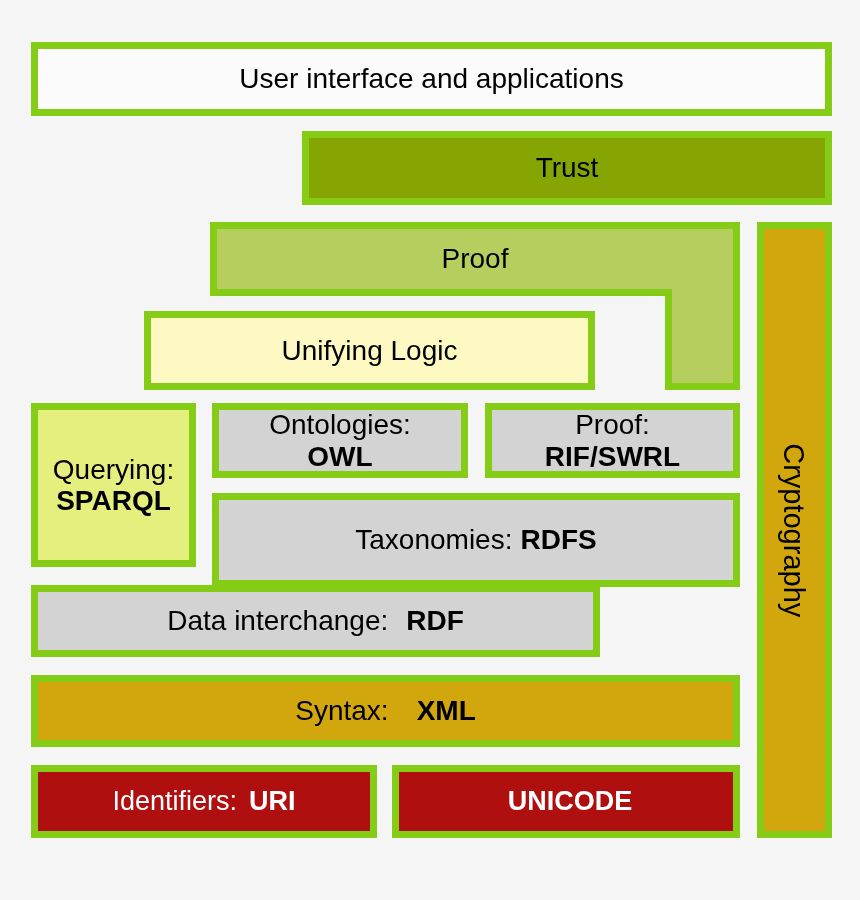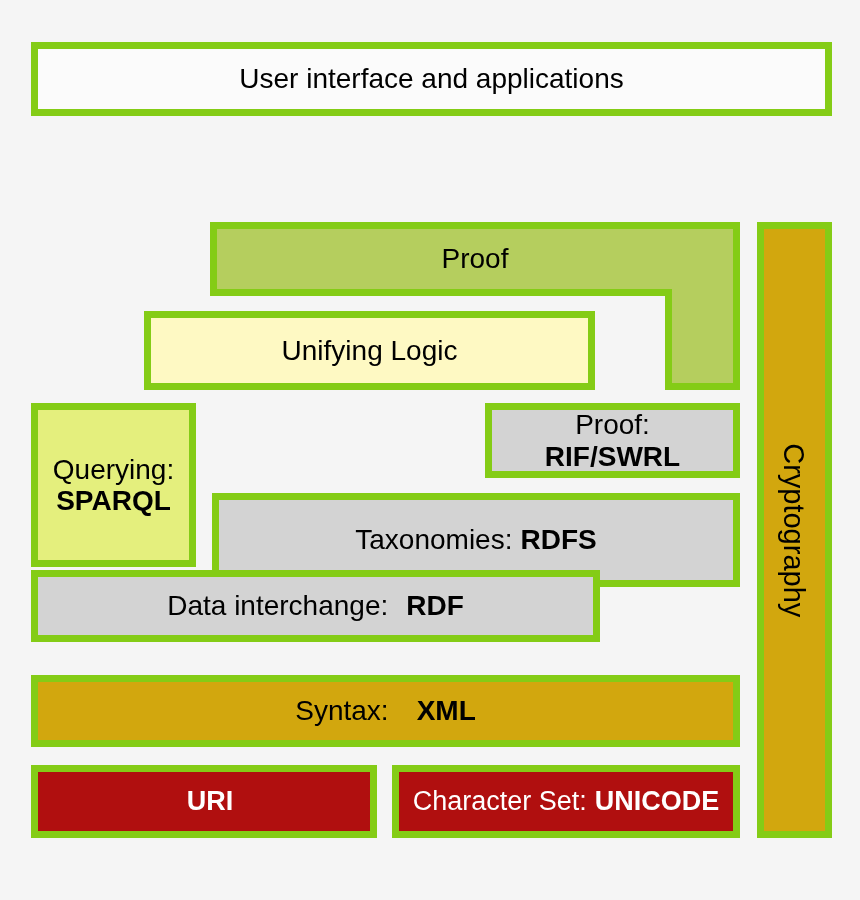--- a/index.html
+++ b/index.html
@@ -37,55 +37,62 @@
   .ui-box        { left: 31px;  top: 42px;  width: 801px; height: 74px;  background: #fbfbfb; }
   .trust-box     { left: 302px; top: 131px; width: 530px; height: 74px;  background: #86a503; }
   .proof-bar     { left: 210px; top: 222px; width: 530px; height: 74px;  background: #b5ce5e; z-index: 1; text-align: right; }
   .proof-arm     { left: 665px; top: 289px; width: 75px;  height: 101px; background: #b5ce5e;
                    border-top: none; z-index: 2; }
   .unifying-box  { left: 122px; top: 311px; width: 451px; height: 79px;  background: #fef9c3; margin-left: 22px; }
   .querying-box  { left: 31px;  top: 403px; width: 165px; height: 164px; background: #e4ef7d; }
   .ontologies-box{ left: 212px; top: 403px; width: 256px; height: 75px;  background: #d3d3d3; }
   .rules-box     { left: 485px; top: 403px; width: 255px; height: 75px;  background: #d3d3d3; }
   .taxonomies-box{ left: 212px; top: 493px; width: 528px; height: 94px;  background: #d3d3d3; }
-  .data-box      { left: 31px;  top: 570px; width: 569px; height: 72px;  background: #d3d3d3; gap: 10px; }
+  .data-box      { left: 31px;  top: 585px; width: 569px; height: 72px;  background: #d3d3d3; gap: 10px; }
   .syntax-box    { left: 31px;  top: 675px; width: 709px; height: 72px;  background: #d2a70e; gap: 25px; }
   .uri-box       { left: 31px;  top: 765px; width: 346px; height: 73px;  background: #b00f0f; color: #fff; font-size: 27px; }
   .unicode-box   { left: 392px; top: 765px; width: 348px; height: 73px;  background: #b00f0f; color: #fff; font-size: 27px; }
   .crypto-box    { left: 757px; top: 222px; width: 75px;  height: 616px; background: #d2a70e; }
   .crypto-box .rotated {
     transform: rotate(90deg);
     white-space: nowrap;
     font-size: 29px;
   }
 </style>
 </head>
 <body>
 
 <div id="stage">
 
   <div class="box ui-box">
     <span>User interface and applications</span>
   </div>
 
+  <div class="box trust-box">
+    <span>Trust</span>
+  </div>
 
   <div class="box proof-bar">
     <span>Proof</span>
   </div>
   <div class="box proof-arm"></div>
 
   <div class="box unifying-box">
     <span>Unifying Logic</span>
   </div>
 
   <div class="box two-line querying-box">
     <span>Querying:</span>
     <span class="tech">SPARQL</span>
   </div>
 
+  <div class="box two-line ontologies-box">
+    <span>Ontologies:</span>
+    <span class="tech">OWL</span>
+  </div>
 
   <div class="box two-line rules-box">
     <span>Proof:</span>
     <span class="tech">RIF/SWRL</span>
   </div>
 
   <div class="box taxonomies-box">
     <span>Taxonomies:</span>
     <span class="tech inline-tech">RDFS</span>
   </div>
@@ -94,25 +101,25 @@
     <span>Data interchange:</span>
     <span class="tech inline-tech">RDF</span>
   </div>
 
   <div class="box syntax-box">
     <span>Syntax:</span>
     <span class="tech tight-tech">XML</span>
   </div>
 
   <div class="box uri-box">
+    <span>Identifiers:</span>
     <span class="tech wide-tech">URI</span>
   </div>
 
   <div class="box unicode-box">
-    <span>Character Set:</span>
     <span class="tech inline-tech">UNICODE</span>
   </div>
 
   <div class="box crypto-box">
     <span class="rotated">Cryptography</span>
   </div>
 
 </div>
 
 </body></html>

